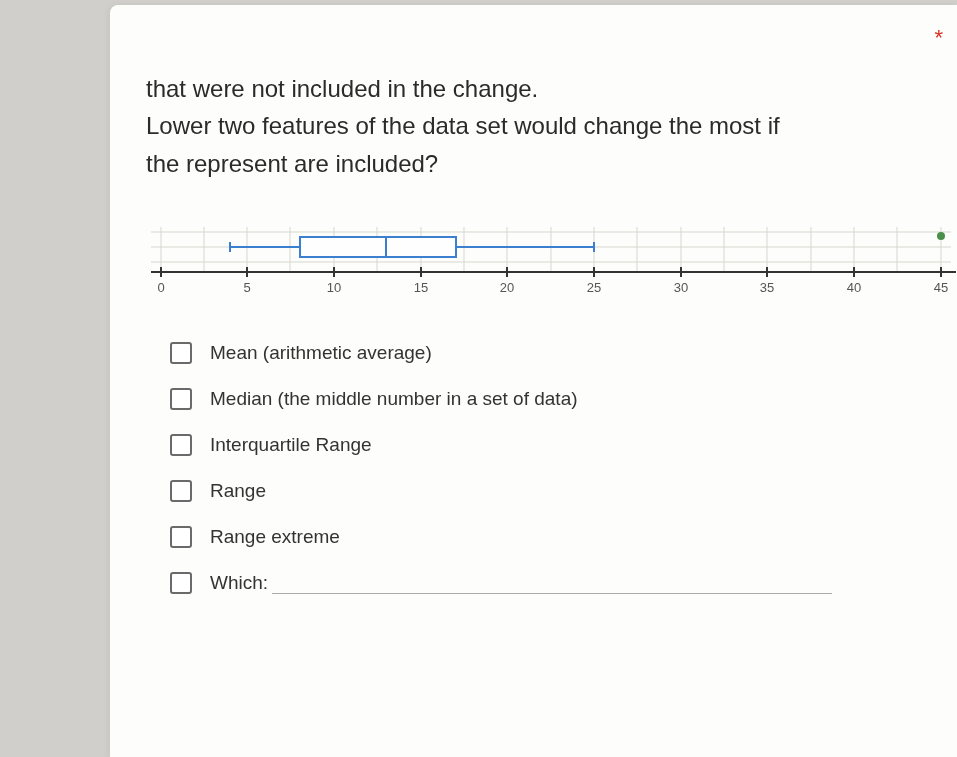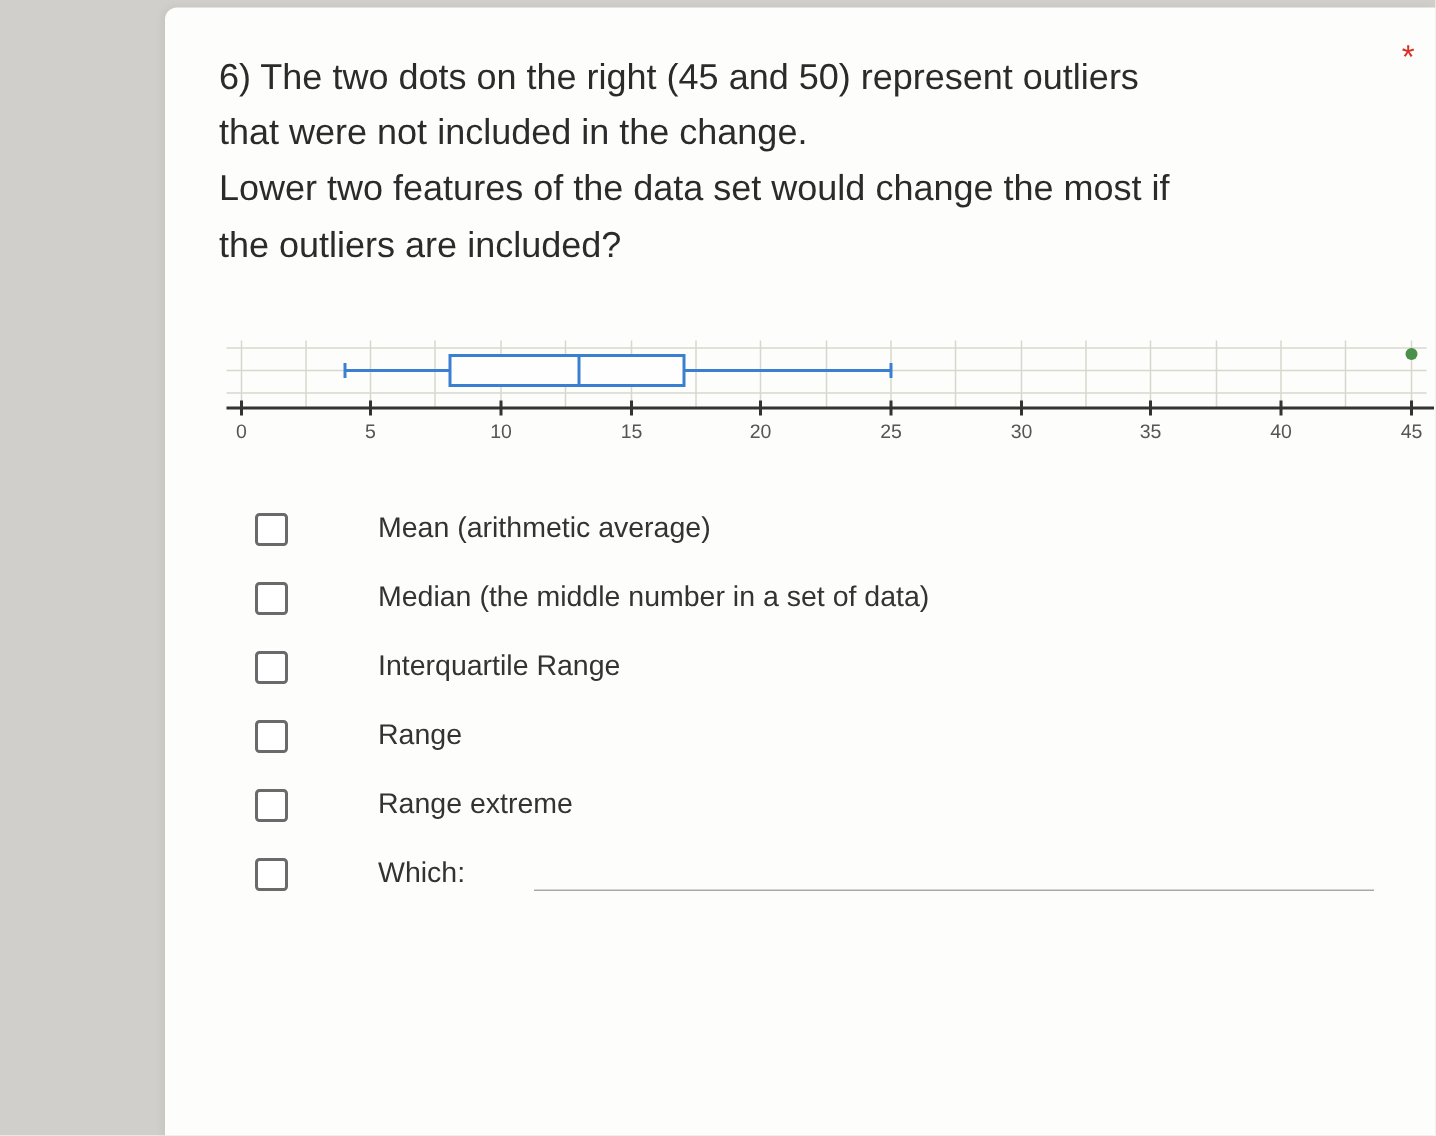--- a/index.html
+++ b/index.html
@@ -46,21 +46,20 @@
     width: 810px;
   }
   .boxplot-wrap svg { display:block; }
   .options {
     padding-left: 24px;
   }
   .option {
     display: flex;
     align-items: center;
     margin-bottom: 24px;
-    gap: 42px;
   }
   .checkbox {
     width: 22px;
     height: 22px;
     border: 2px solid #6a6a6a;
     border-radius: 3px;
     margin-right: 18px;
     flex-shrink: 0;
     background: #fff;
   }
@@ -76,24 +75,24 @@
     max-width: 560px;
   }
 </style>
 </head>
 <body>
 
 <div class="card">
   <span class="required">*</span>
 
   <div class="question-text">
-    <span>6)  The two dots on the right (45 and 50) represent outliers</span><br>
+    <br>
     <span>that were not included in the change.</span><br>
     <span>Lower two features of the data set would change the most if</span><br>
-    <span>the outliers are included?</span>
+    <span>the represent are included?</span>
   </div>
 
   <div class="boxplot-wrap">
     <svg width="810" height="90" viewBox="0 0 810 90">
 
       <g stroke="#d7d7cf" stroke-width="1">
         <line x1="5" y1="10" x2="805" y2="10"></line>
         <line x1="5" y1="25" x2="805" y2="25"></line>
         <line x1="5" y1="40" x2="805" y2="40"></line>
 

